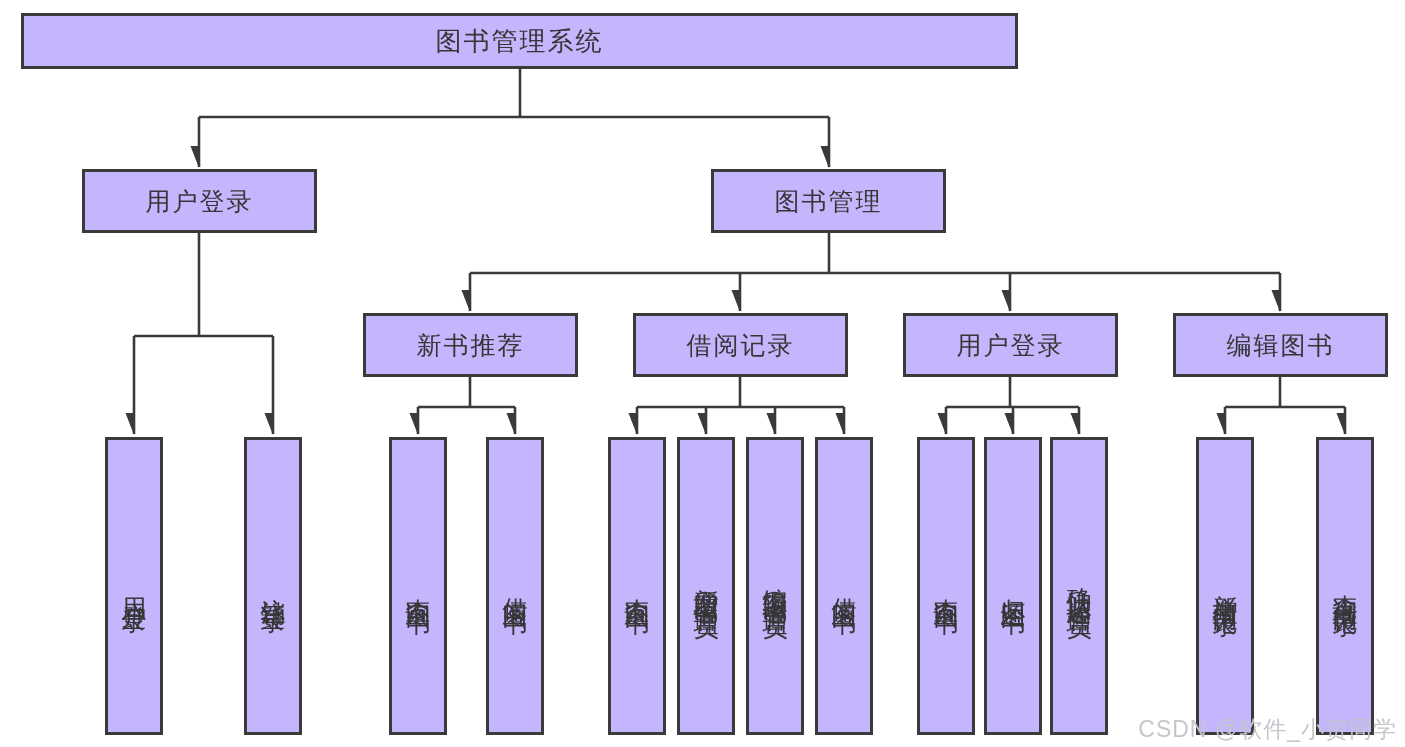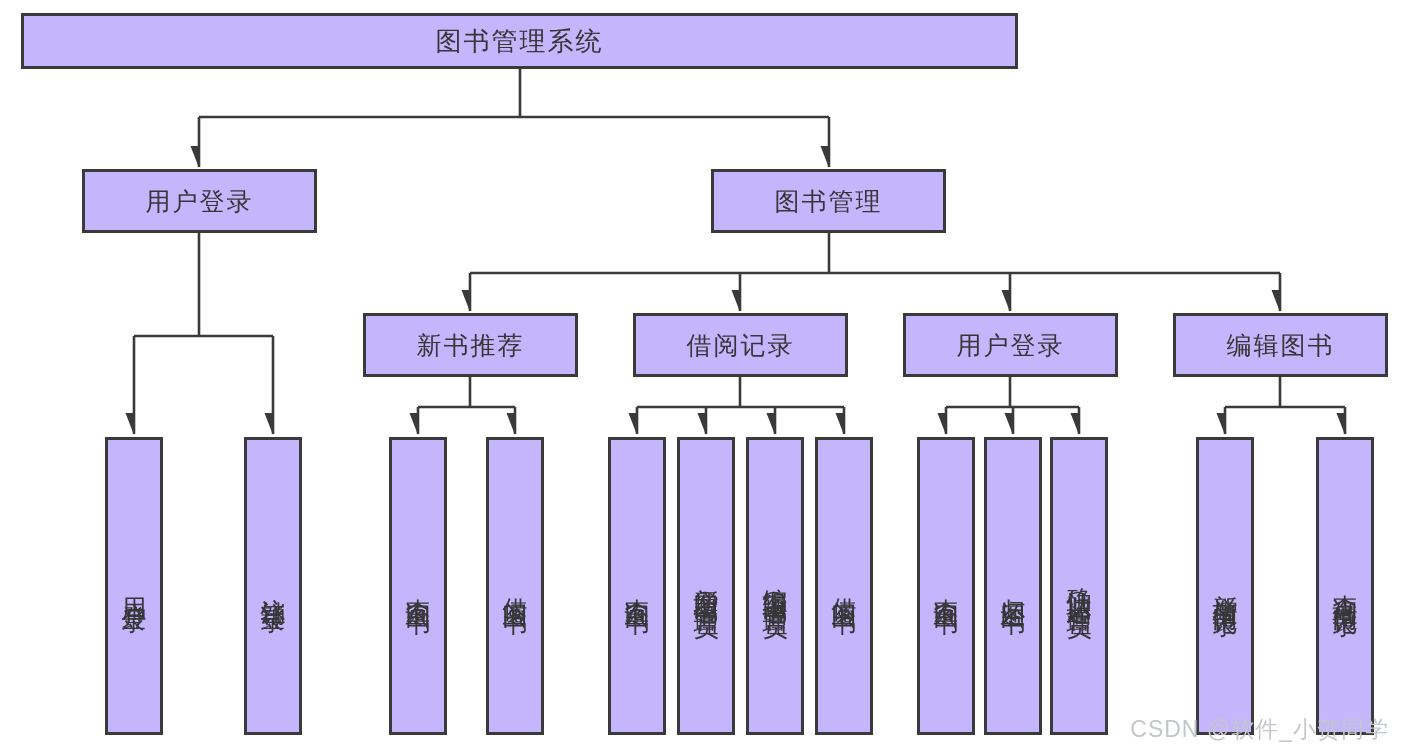--- a/index.html
+++ b/index.html
@@ -78,21 +78,21 @@
   .n-bb-edit { left: 746px; }
   .n-bb-borrow { left: 815px; }
   .n-cb-query { left: 917px; }
   .n-cb-return { left: 984px; }
   .n-cb-confirm { left: 1050px; }
   .n-br-add { left: 1196px; }
   .n-br-query { left: 1316px; }
 
   .watermark {
     position: absolute;
-    right: 16px;
+    right: 8px;
     top: 714px;
     font-size: 23px;
     color: #c3c6ca;
     letter-spacing: 1px;
     z-index: 3;
     white-space: nowrap;
   }
 </style>
 </head>
 <body>

